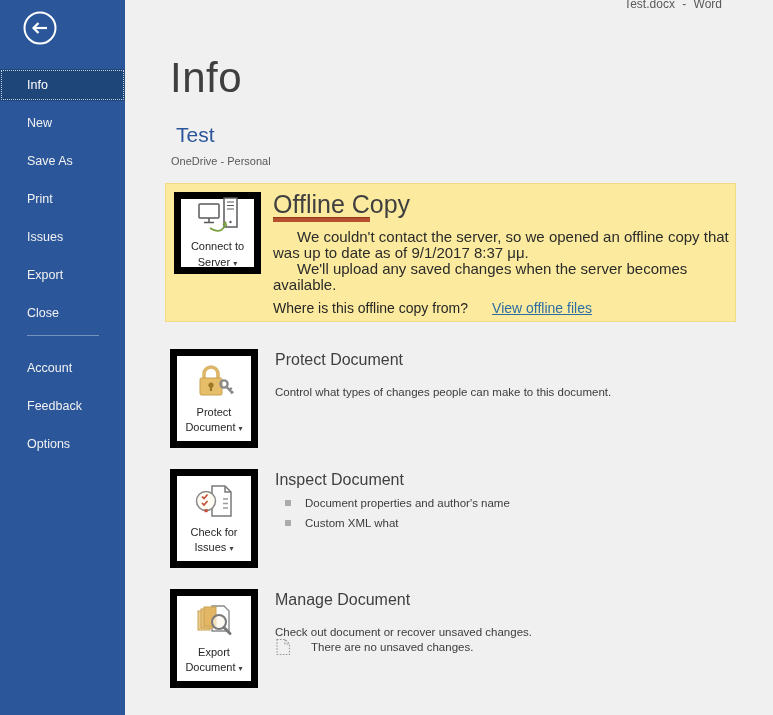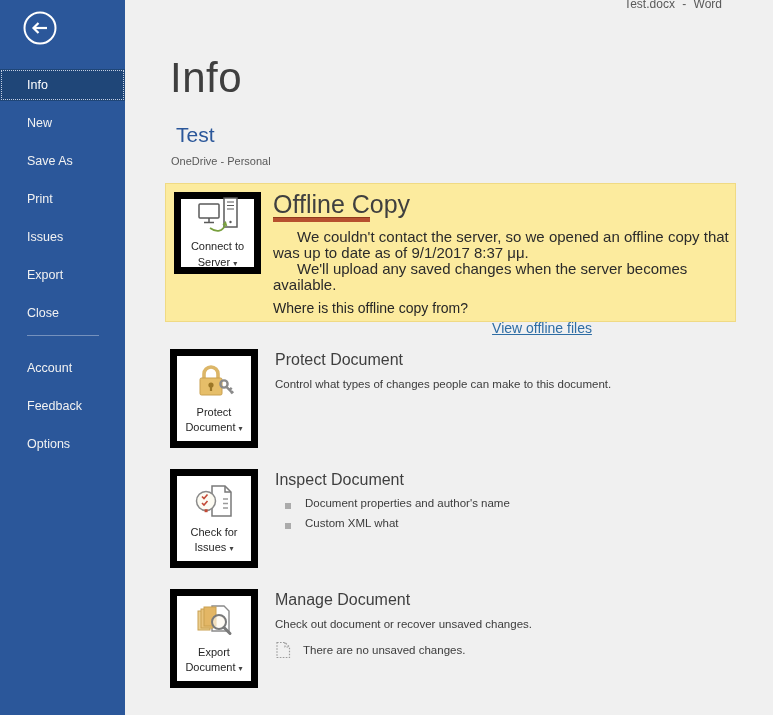--- a/index.html
+++ b/index.html
@@ -77,34 +77,34 @@
   .banner-paras {
     position:absolute; left:107px; top:45px; width:462px;
     font-size:15px; line-height:16px; color:#2b2b2b;
   }
   .banner-paras p { text-indent:24px; }
   .banner-q {
     position:absolute; left:107px; top:116px;
     display:flex; gap:24px; font-size:14px;text-align:center;
   }
   .banner-q .q { color:#262626; }
-  .link { color:#2e6da4; text-decoration:underline; cursor:pointer;margin-top:20px; }
+  .link { color:#2e6da4; text-decoration:underline; cursor:pointer; }
   
   .section { position:absolute; left:170px; width:575px; }
   .sec-protect { top:349px; }
   .sec-inspect { top:469px; }
   .sec-manage  { top:589px; }
   .section .big-btn { position:absolute; left:0; top:0; width:88px; height:99px; }
   .sec-text { margin-left:105px; padding-top:2px; }
   .sec-title { font-size:16px; color:#3f3f3f; font-weight:400; }
-  .sec-desc { font-size:11.5px; color:#3c3c3c; margin-top:9px; }
-  .bullet-row { display:flex; align-items:flex-end; gap:14px; margin-top:8px; padding-left:10px; }
+  .sec-desc { font-size:11.5px; color:#3c3c3c; margin-top:17px; }
+  .bullet-row { display:flex; align-items:center; gap:14px; margin-top:8px; padding-left:10px; }
   .bullet-sq { width:6px; height:6px; background:#ababab; flex:0 0 auto; }
   .bullet-text { font-size:11.5px; color:#3c3c3c; }
-  .note-row { display:flex; align-items:center; gap:11px; margin-top:11px; }
+  .note-row { display:flex; align-items:center; gap:19px; }
   .note-text { font-size:11.5px; color:#3c3c3c; }
   svg { display:block; }
 </style>
 </head>
 <body>
 
 <div class="app">
 
   <aside class="sidebar">
     <button class="back-btn">

